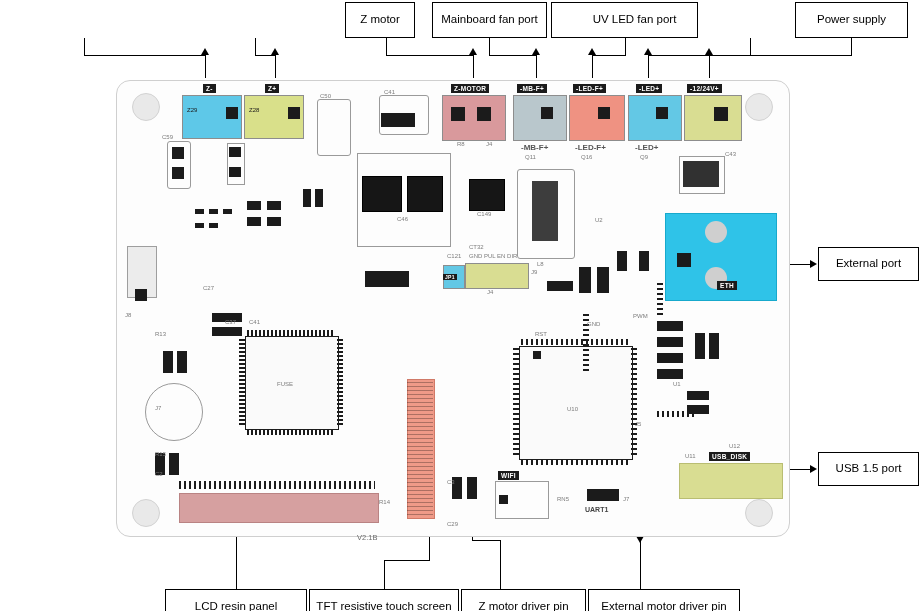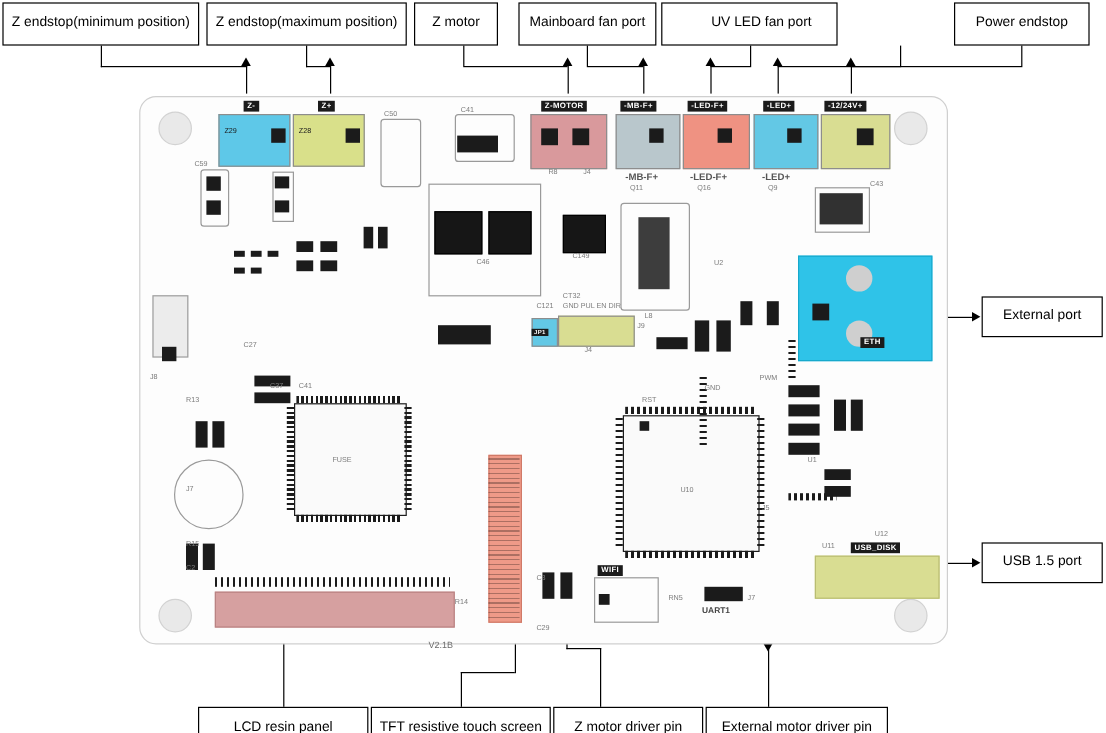--- a/index.html
+++ b/index.html
@@ -48,37 +48,31 @@
   .tft{position:absolute;background:#ef9a88;border:1px solid #d07a68;}
   .usbd{position:absolute;background:#d9dd92;border:1px solid #b9bd72;}
   .socket{position:absolute;background:#ececec;border:1px solid #9e9e9e;}
   .barcode{position:absolute;}
 </style>
 </head>
 <body>
 
 <div class="stage">
 
-  <div class="label-box" style="left:2px;top:2px;width:164px;height:36px;">
-    <span>Z endstop(minimum position)</span>
-  </div>
-  <div class="label-box" style="left:172px;top:2px;width:167px;height:36px;">
-    <span>Z endstop(maximum position)</span>
-  </div>
   <div class="label-box" style="left:345px;top:2px;width:70px;height:36px;">
     <span>Z motor</span>
   </div>
   <div class="label-box" style="left:432px;top:2px;width:115px;height:36px;justify-content:center;">
     <span>Mainboard fan port</span>
   </div>
   <div class="label-box" style="left:551px;top:2px;width:147px;height:36px;padding-left:24px;">
     <span>UV LED fan port</span>
   </div>
   <div class="label-box" style="left:795px;top:2px;width:113px;height:36px;">
-    <span>Power endstop</span>
+    <span>Power supply</span>
   </div>
 
   <div class="label-box" style="left:818px;top:247px;width:101px;height:34px;">
     <span>External port</span>
   </div>
   <div class="label-box" style="left:818px;top:452px;width:101px;height:34px;">
     <span>USB 1.5 port</span>
   </div>
 
   <div class="label-box" style="left:165px;top:589px;width:142px;height:36px;">

